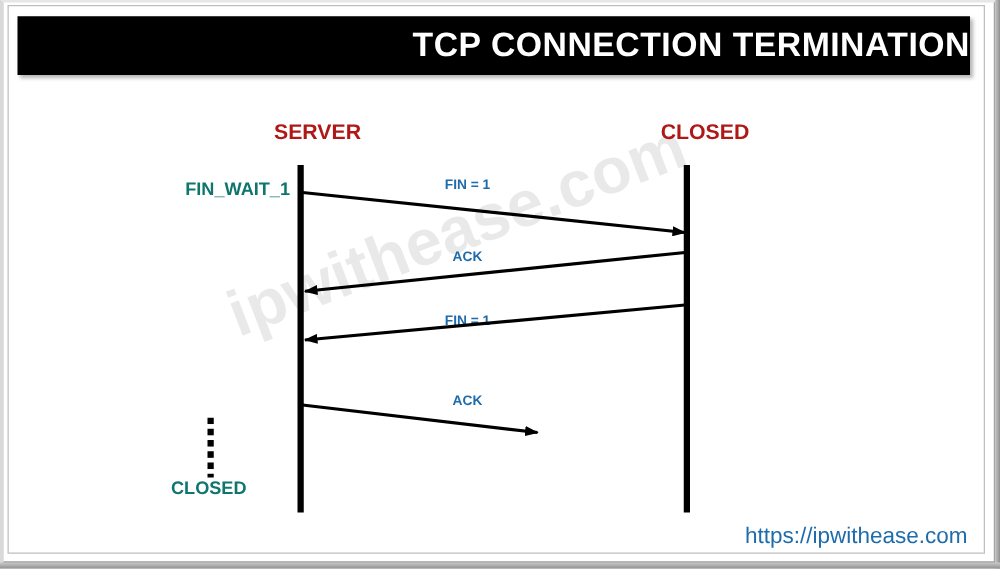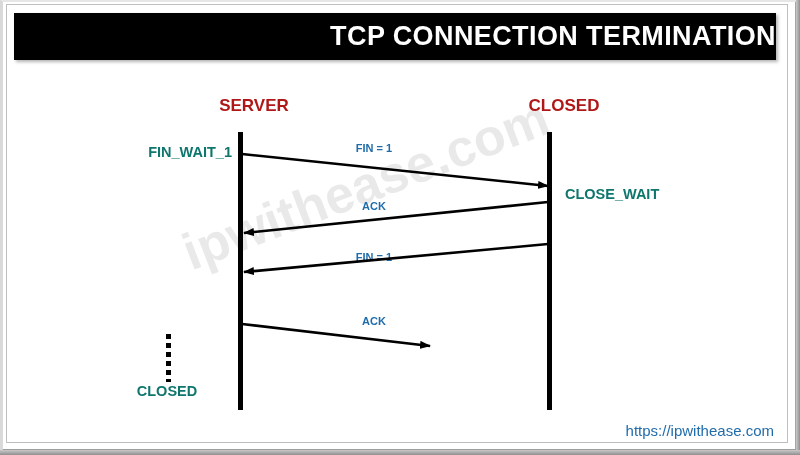--- a/index.html
+++ b/index.html
@@ -178,21 +178,21 @@
     width: 762px;
     height: 368px;
     pointer-events: none;
   }
 
   
   .footer-url {
     position: absolute;
     right: 26px;
     bottom: 16px;
-    font-size: 15px;
+    font-size: 18px;
     color: #1f6cab;
     font-family: "Liberation Sans", sans-serif;
     white-space: nowrap;
   }
 </style>
 </head>
 <body>
 
 <div id="page">
 
@@ -213,21 +213,20 @@
     <div class="lifeline-label" id="label-server">CLOSED</div>
 
     <div class="lifeline" id="lifeline-client"></div>
     <div class="lifeline" id="lifeline-server"></div>
 
     <div class="state-label state-left" id="state-fin-wait-1">FIN_WAIT_1</div>
     <div class="state-label" id="state-closed">CLOSED</div>
 
     <div class="dotted-connector"></div>
 
-    <div class="state-label" id="state-close-wait">CLOSE_WAIT</div>
 
     <div class="msg-label" id="msg-fin1">FIN = 1</div>
     <div class="msg-label" id="msg-ack1">ACK</div>
     <div class="msg-label" id="msg-fin2">FIN = 1</div>
     <div class="msg-label" id="msg-ack2">ACK</div>
 
     <svg class="arrows" viewBox="0 0 762 368" width="762" height="368">
       <defs>
         <marker id="arrowhead" markerWidth="11" markerHeight="8" refX="10" refY="4" orient="auto" markerUnits="userSpaceOnUse">
           <path d="M0,0 L11,4 L0,8 z" fill="#000000"></path>

